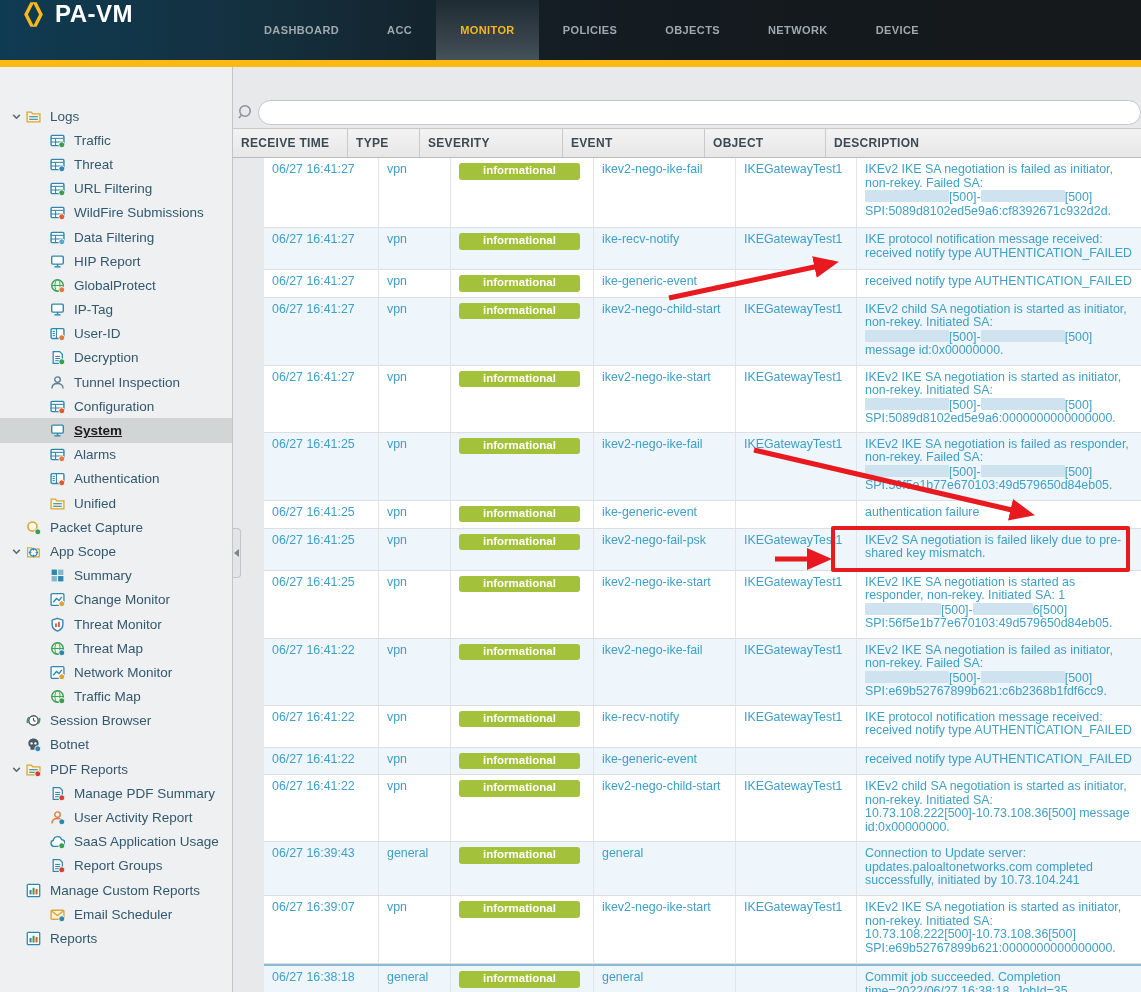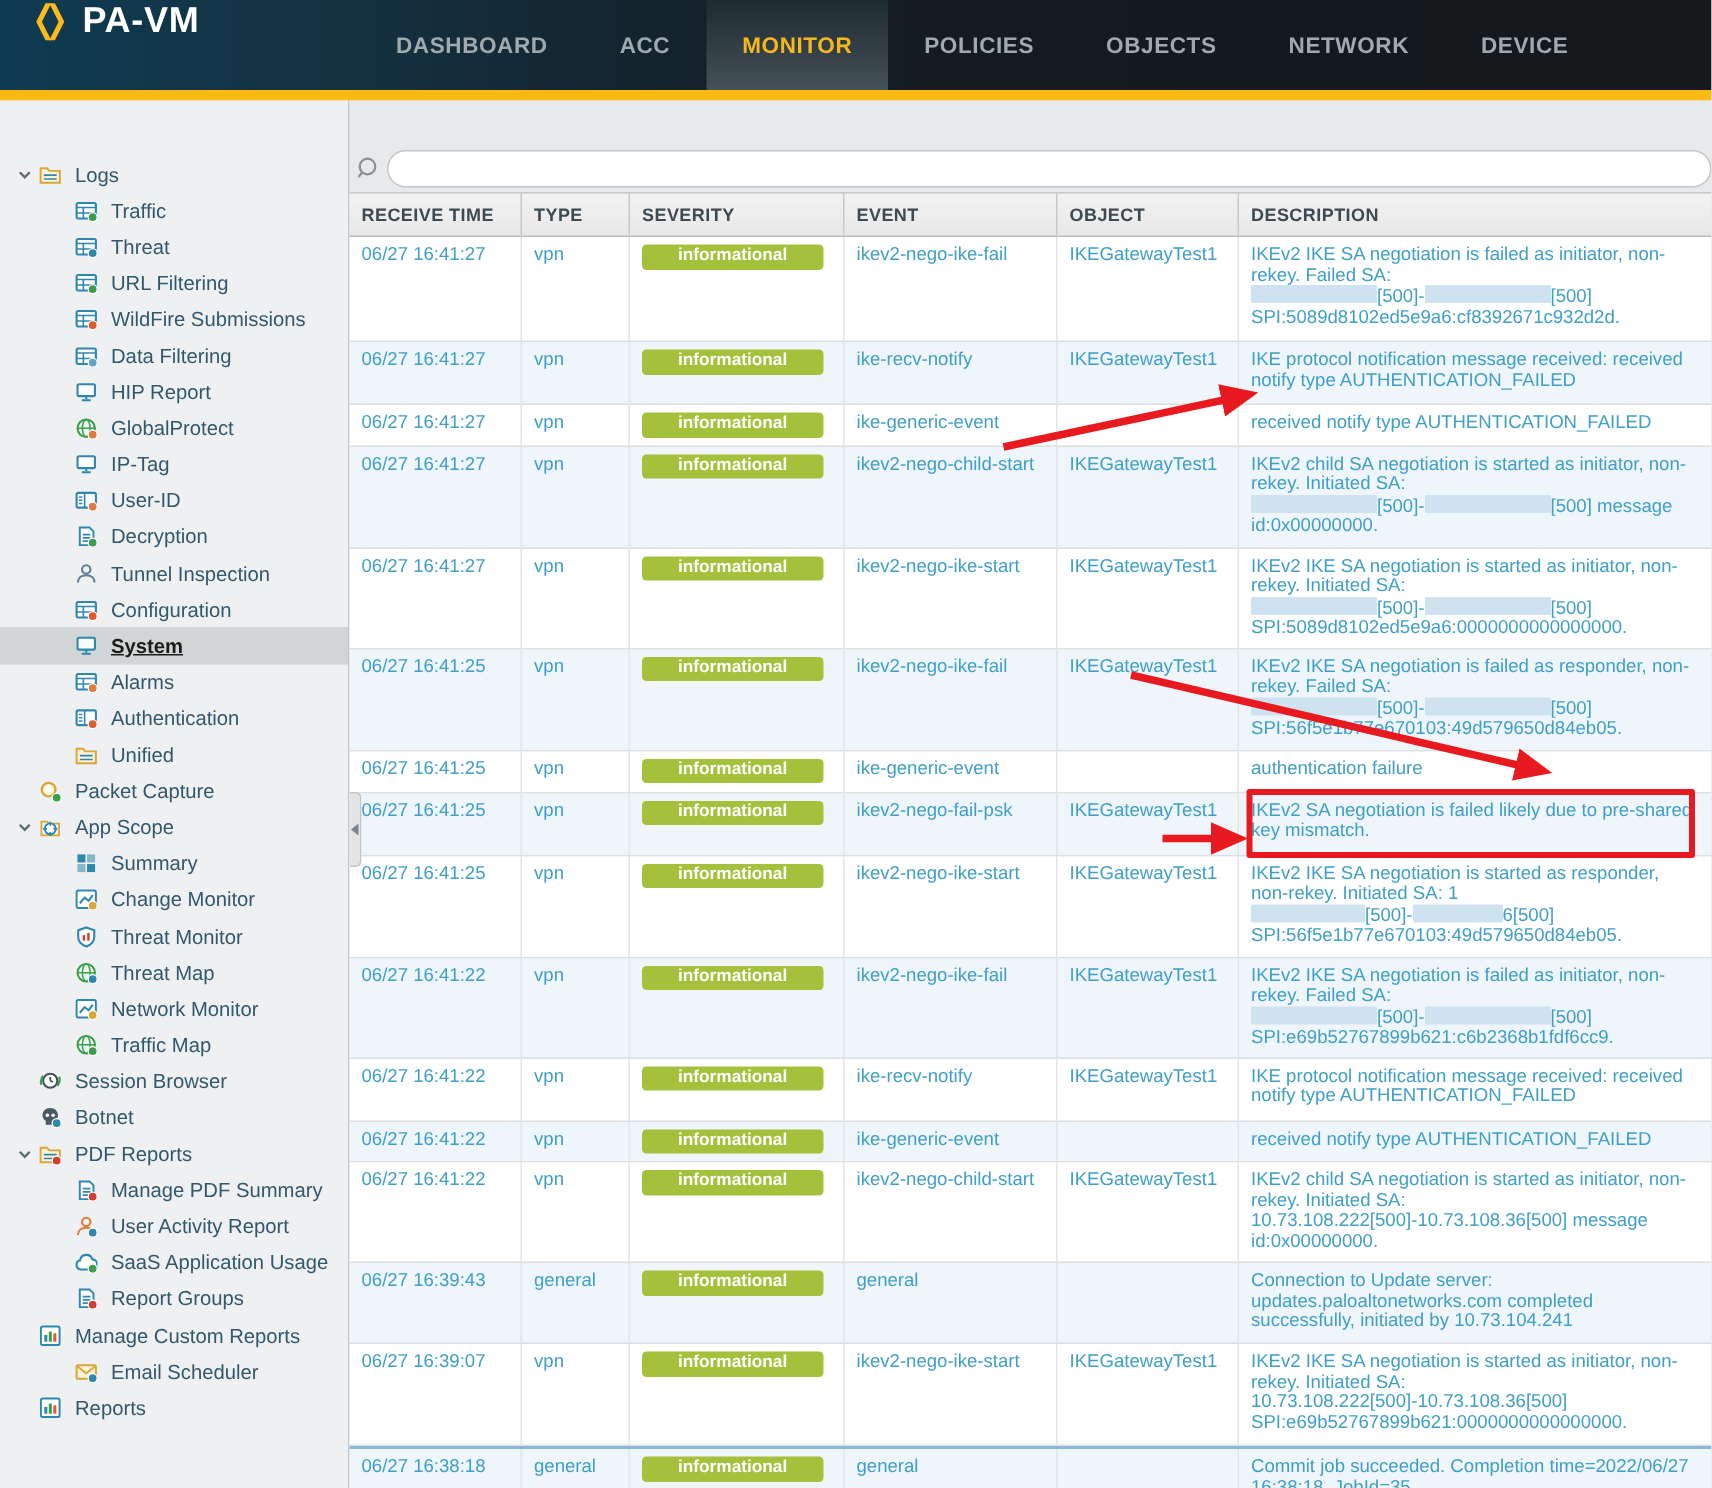--- a/index.html
+++ b/index.html
@@ -7,21 +7,21 @@
               font-family:"Liberation Sans", sans-serif; }
 
   
   .topnav { position:relative; height:60px;
     background:linear-gradient(90deg,#0f3b52 0%,#14303f 22%,#141e25 45%,#14191d 70%,#15191c 100%);
     display:flex; align-items:stretch; }
   .brand { display:flex; gap:8px; padding-left:20px; width:240px; }
   .brand .logo-text { color:#fff; font-size:24px; font-weight:bold; letter-spacing:.5px; }
   .nav-tabs { display:flex; align-items:stretch; }
   .nav-tab { display:flex; align-items:center; padding:0 24px; color:#9fa9ae;
-    font-size:15px; font-weight:bold; letter-spacing:.4px; cursor:pointer; }
+    font-size:11px; font-weight:bold; letter-spacing:.4px; cursor:pointer; }
   .nav-tab.active { background:linear-gradient(180deg,#1f2b33 0%,#39444d 70%,#46525a 100%);
     color:#f5b81c; }
   .accentbar { height:7px; background:#fcb912; }
 
   
   .content { display:flex; height:925px; }
   .sidebar { width:233px; background:#eef0f1; border-right:1px solid #c2c5c7;
     padding-top:37px; overflow:hidden; position:relative; }
   .main { flex:1; position:relative; background:#e7e9ea; }
 
@@ -49,21 +49,21 @@
 
   
   .tbl { width:100%; }
   .thead { display:grid; grid-template-columns:115px 72px 143px 142px 121px 1fr;
     background:linear-gradient(#f3f3f3,#e7e7e7); border-top:1px solid #c6c9cb;
     border-bottom:1px solid #b9bcbe; height:30px; }
   .th { display:flex; align-items:center; padding:0 8px; font-size:12px; font-weight:bold;
     color:#3c4a54; letter-spacing:.3px; border-right:1px solid #c9c9c9; cursor:pointer; }
   .th:last-child { border-right:none; }
   .tbody .row { display:grid; grid-template-columns:115px 72px 143px 142px 121px 1fr;
-    background:#fff; border-bottom:1px solid #dcdedf; }
+    background:#fff; border-bottom:1px solid #dcdedf;margin-left:31px; }
   .tbody .row.alt { background:#eef5fb; }
   .tbody .row:last-child { border-top:2px solid #8db9d6; }
   .td { padding:5px 8px; font-size:12.4px; line-height:13.6px; color:#3f9fc6;
     border-right:1px solid #e3e4e5; overflow:hidden; }
   .td:last-child { border-right:none; }
   .td .cellval { cursor:pointer; }
   .badge { display:inline-block; background:#a3c13a; color:#fff; font-size:11.5px;
     font-weight:bold; padding:1px 24px 2px; border-radius:3px; cursor:pointer; }
   .desc { overflow-wrap:anywhere; }
   .redact { display:inline-block; width:84px; height:12px; background:#cfe2f0;

